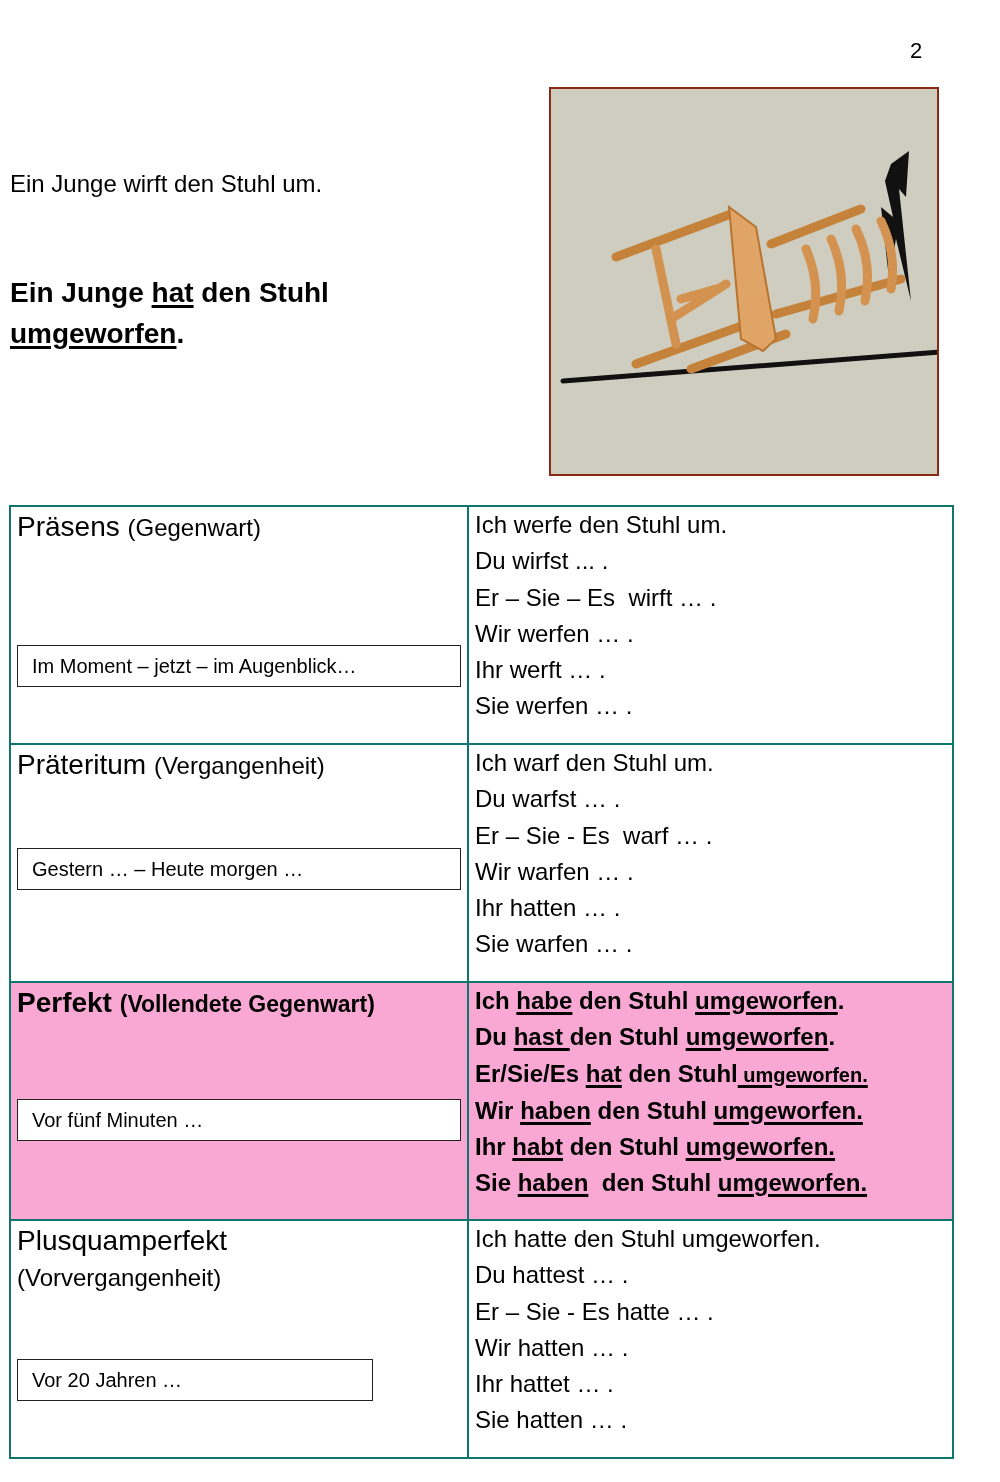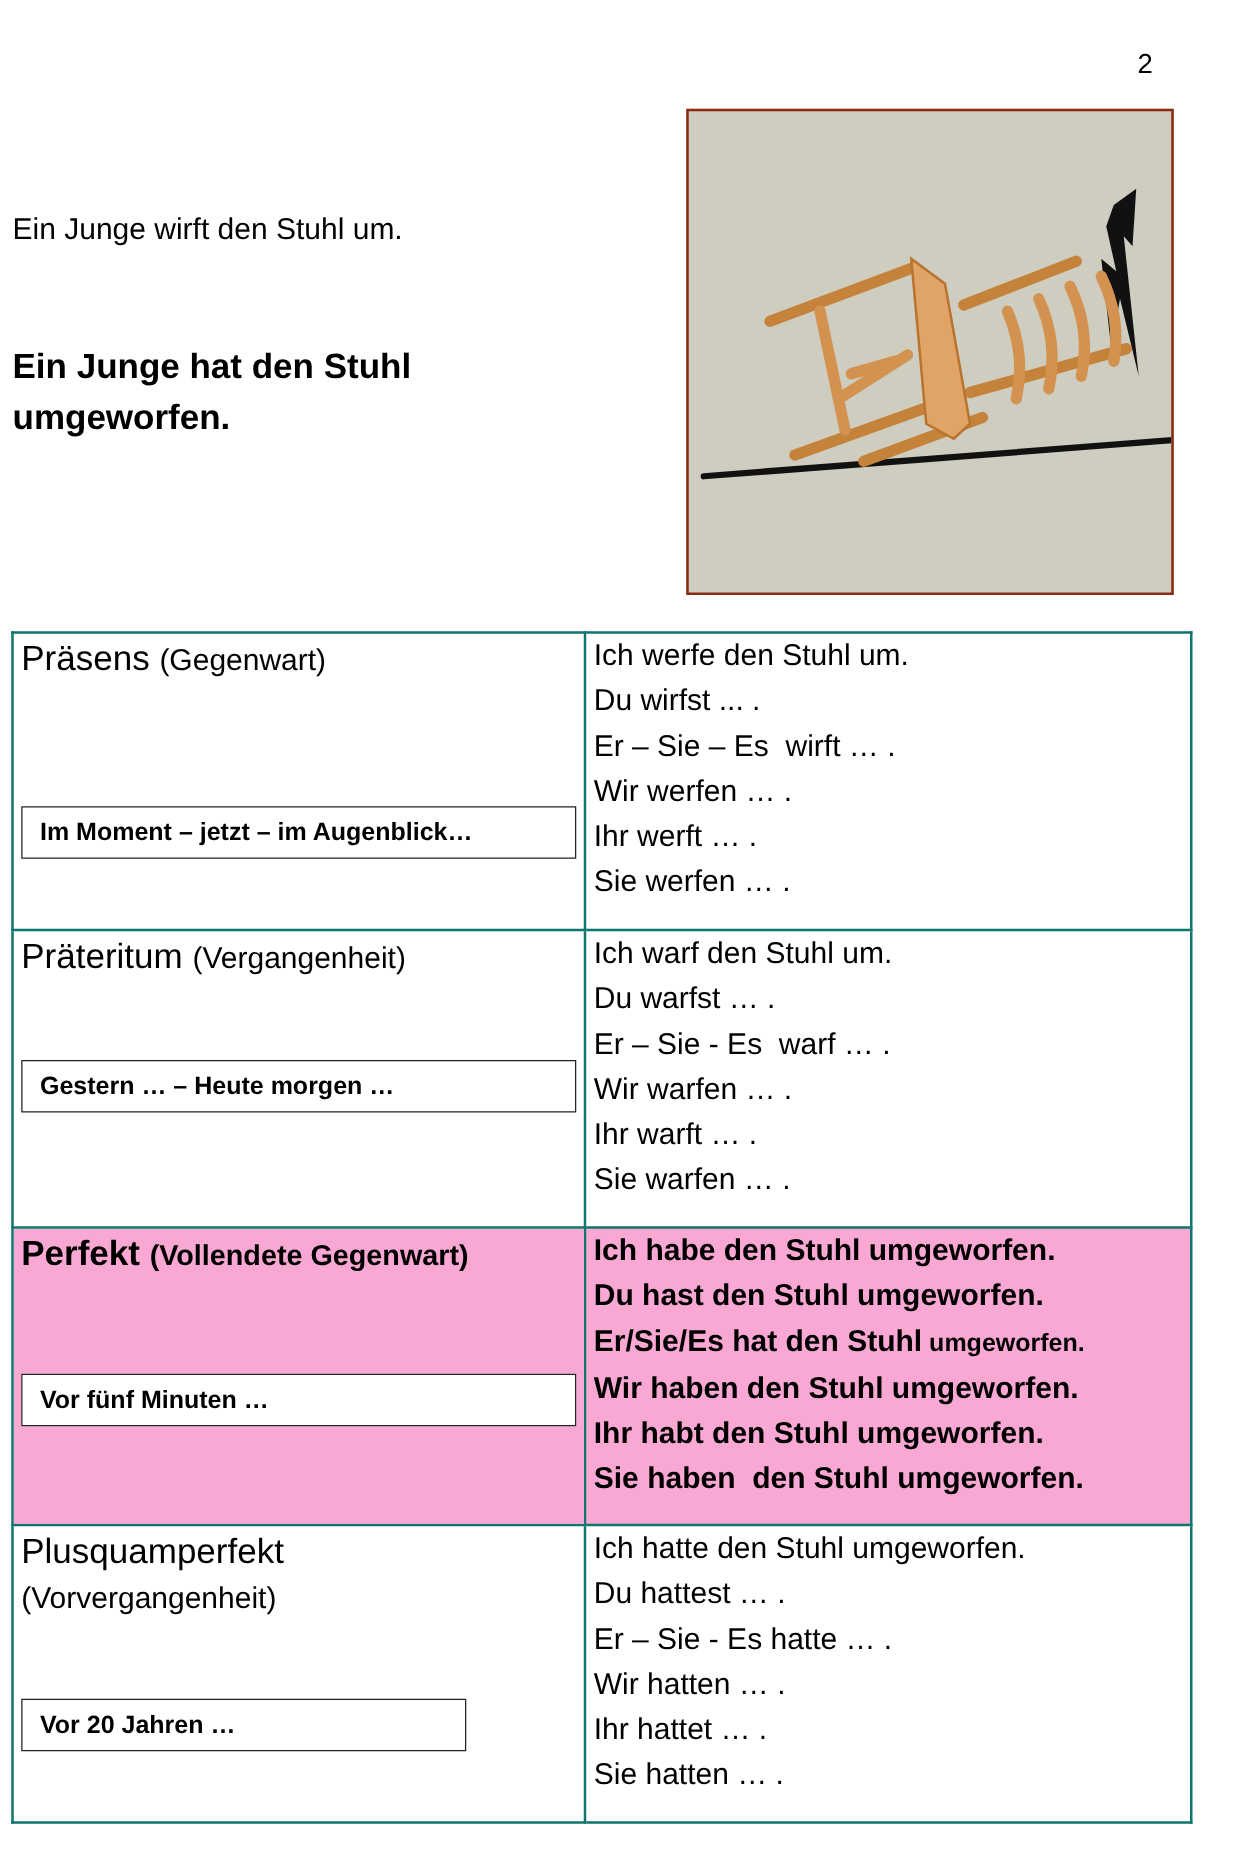--- a/index.html
+++ b/index.html
@@ -1,35 +1,35 @@
 <!DOCTYPE html>
 <html><head>
 <meta charset="utf-8">
 <style>
   html, body { margin:0; padding:0; background:#ffffff; }
   body { width:1000px; height:1482px; position:relative; font-family:"Liberation Sans", sans-serif; color:#000; overflow:hidden; }
   .page-number { position:absolute; left:910px; top:38px; font-size:22px; }
   .sentence1 { position:absolute; left:10px; top:170px; font-size:24px; }
   .sentence2 { position:absolute; left:10px; top:272px; font-size:28px; font-weight:bold; line-height:41px; width:420px; }
-  .u { text-underline-offset:3px; text-decoration-thickness:3px; }
+  .u { text-decoration:underline; text-underline-offset:3px; text-decoration-thickness:3px; }
   .picture { position:absolute; left:549px; top:87px; width:390px; height:389px; border:2px solid #8a2a12; background:#cfcdbf; box-sizing:border-box; }
   .picture svg { position:absolute; left:0; top:0; }
   table.conj { position:absolute; left:9px; top:505px; border-collapse:collapse; width:945px; }
   table.conj td { border:2px solid #0f766e; vertical-align:top; padding:0; }
   td.tense-cell { width:456px; position:relative; }
   td.forms-cell { padding-left:6px !important; }
   .row-pres td { height:236px; }
   .row-prat td { height:236px; }
   .row-perf td { height:236px; background:#f9a8d4; }
   .row-plus td { height:236px; }
   .tense-title { position:absolute; left:6px; top:2px; font-size:28px; line-height:36px; }
   .tense-title .paren { font-size:24px; }
   .perf .tense-title { font-weight:bold; }
   .perf .tense-title .paren { font-size:23px; }
-  .timebox { position:absolute; left:6px; width:444px; height:42px; border:1.5px solid #222; background:#fff; box-sizing:border-box; font-weight:bold; font-size:20px; line-height:40px; padding-left:14px; }
+  .timebox { position:absolute; left:6px; width:444px; height:42px; border:1.5px solid #222; background:#fff; box-sizing:border-box; font-weight:normal; font-size:20px; line-height:40px; padding-left:14px; }
   .forms { margin:0; padding:0; list-style:none; }
   .forms li { font-size:24px; line-height:36.3px; white-space:pre; }
   .perf-forms li { font-weight:bold; font-size:24px; }
   .perf-forms .small { font-size:20px; }
 </style>
 </head>
 <body>
 
 <div class="page-number">2</div>
 
@@ -89,21 +89,21 @@
     <td class="tense-cell">
       <div class="tense-title"><span>Präteritum</span> <span class="paren">(Vergangenheit)</span></div>
       <div class="timebox" style="top:103px;">Gestern … – Heute morgen …</div>
     </td>
     <td class="forms-cell">
       <ul class="forms">
         <li>Ich warf den Stuhl um.</li>
         <li>Du warfst … .</li>
         <li>Er – Sie - Es  warf … .</li>
         <li>Wir warfen … .</li>
-        <li>Ihr warft … .</li>
+        <li>Ihr hatten … .</li>
         <li>Sie warfen … .</li>
       </ul>
     </td>
   </tr>
   <tr class="row-perf perf">
     <td class="tense-cell">
       <div class="tense-title"><span>Perfekt</span> <span class="paren">(Vollendete Gegenwart)</span></div>
       <div class="timebox" style="top:116px;">Vor fünf Minuten …</div>
     </td>
     <td class="forms-cell">

